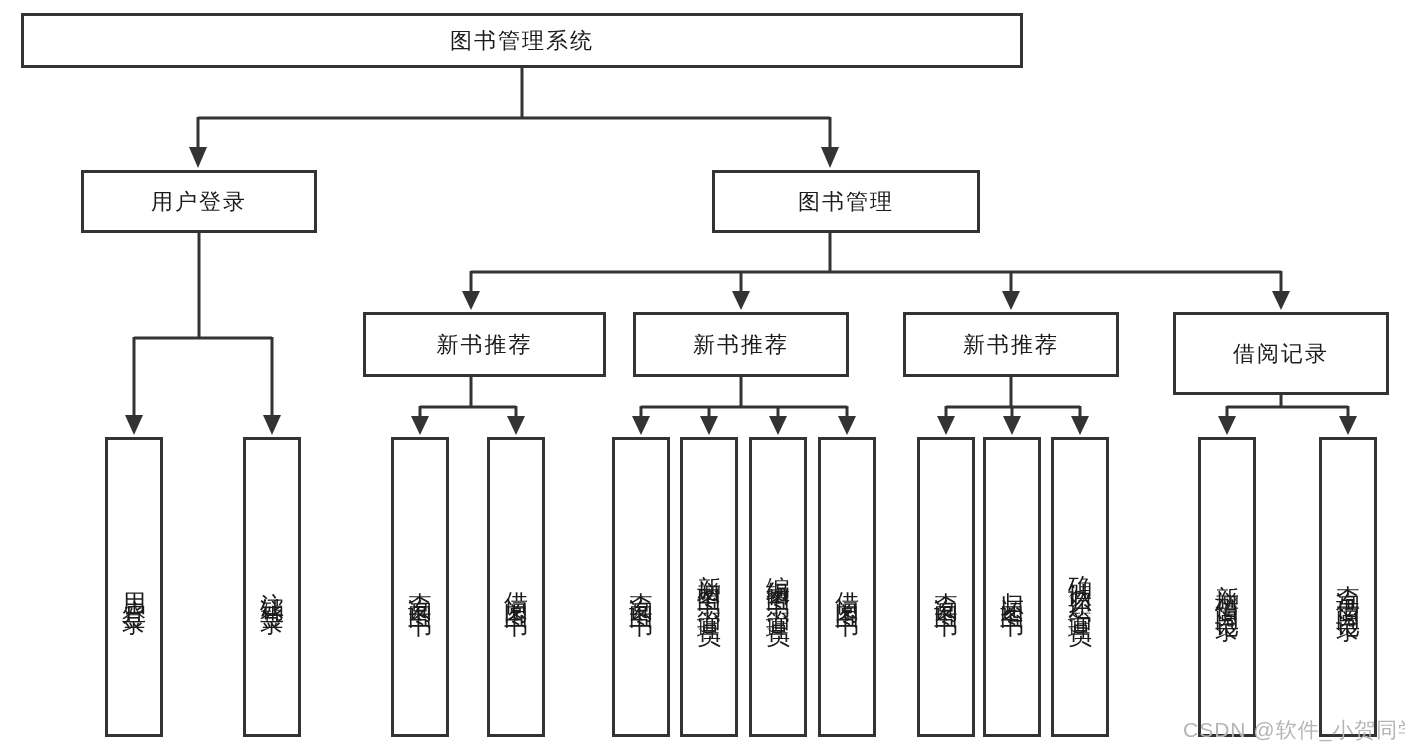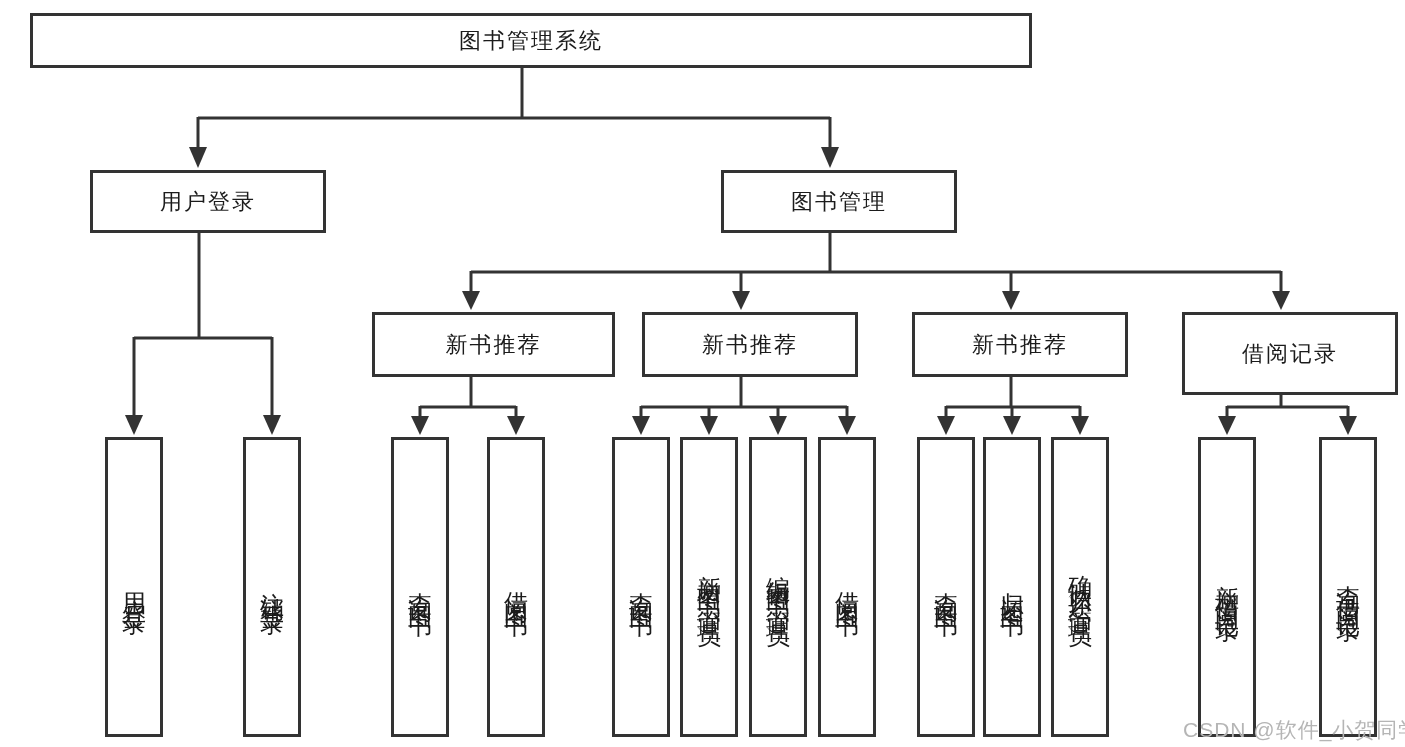--- a/index.html
+++ b/index.html
@@ -14,21 +14,21 @@
   .box {
     position:absolute;
     box-sizing:border-box;
     background:#ffffff;
     border:3px solid #333333;
     display:flex;
     align-items:center;
     justify-content:center;
     color:#1b1b1b;
   }
-  .hlabel { font-size:22px; letter-spacing:2px; white-space:nowrap;margin-left:9px; }
+  .hlabel { font-size:22px; letter-spacing:2px; white-space:nowrap; }
   .leaf { width:58px; height:300px; top:437px; }
   .leaf .vlabel {
     writing-mode:vertical-rl;
     text-orientation:mixed;
     font-size:24px;
     letter-spacing:7px;
     line-height:1;
     color:#1b1b1b;
   }
   .watermark {
@@ -121,21 +121,21 @@
     </g>
   </svg>
 
   <div class="box hlabel" style="left:21px;top:13px;width:1002px;height:55px">
     <span>图书管理系统</span>
   </div>
 
   <div class="box hlabel" style="left:81px;top:170px;width:236px;height:63px">
     <span>用户登录</span>
   </div>
-  <div class="box hlabel" style="left:712px;top:170px;width:236px;height:63px">
+  <div class="box hlabel" style="left:712px;top:170px;width:268px;height:63px">
     <span>图书管理</span>
   </div>
 
   <div class="box hlabel" style="left:363px;top:312px;width:243px;height:65px">
     <span>新书推荐</span>
   </div>
   <div class="box hlabel" style="left:633px;top:312px;width:216px;height:65px">
     <span>新书推荐</span>
   </div>
   <div class="box hlabel" style="left:903px;top:312px;width:216px;height:65px">

